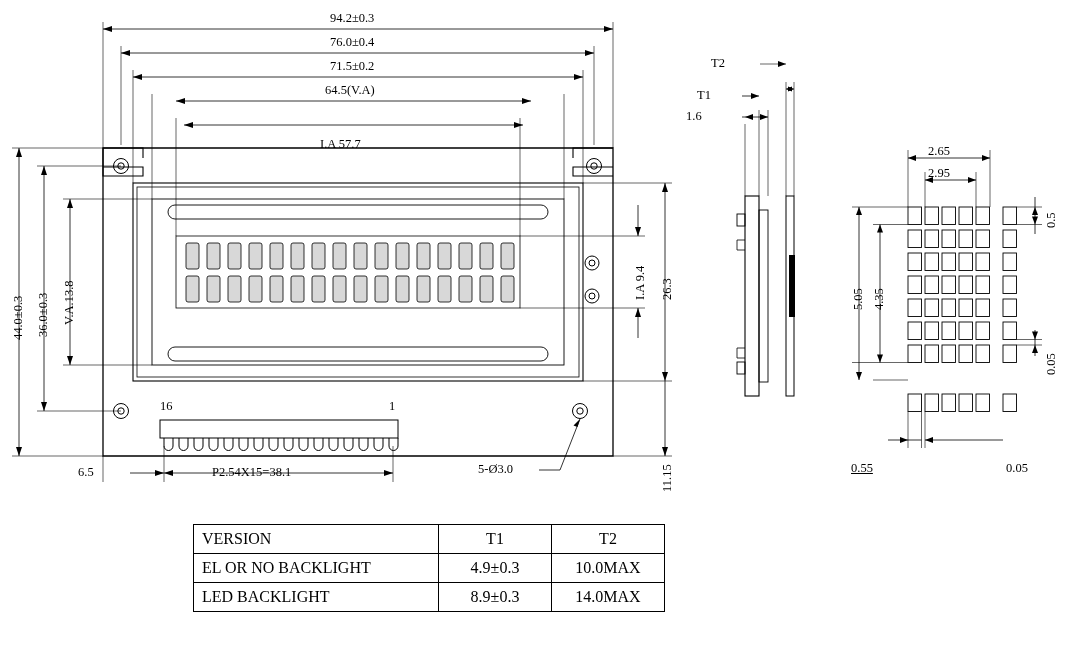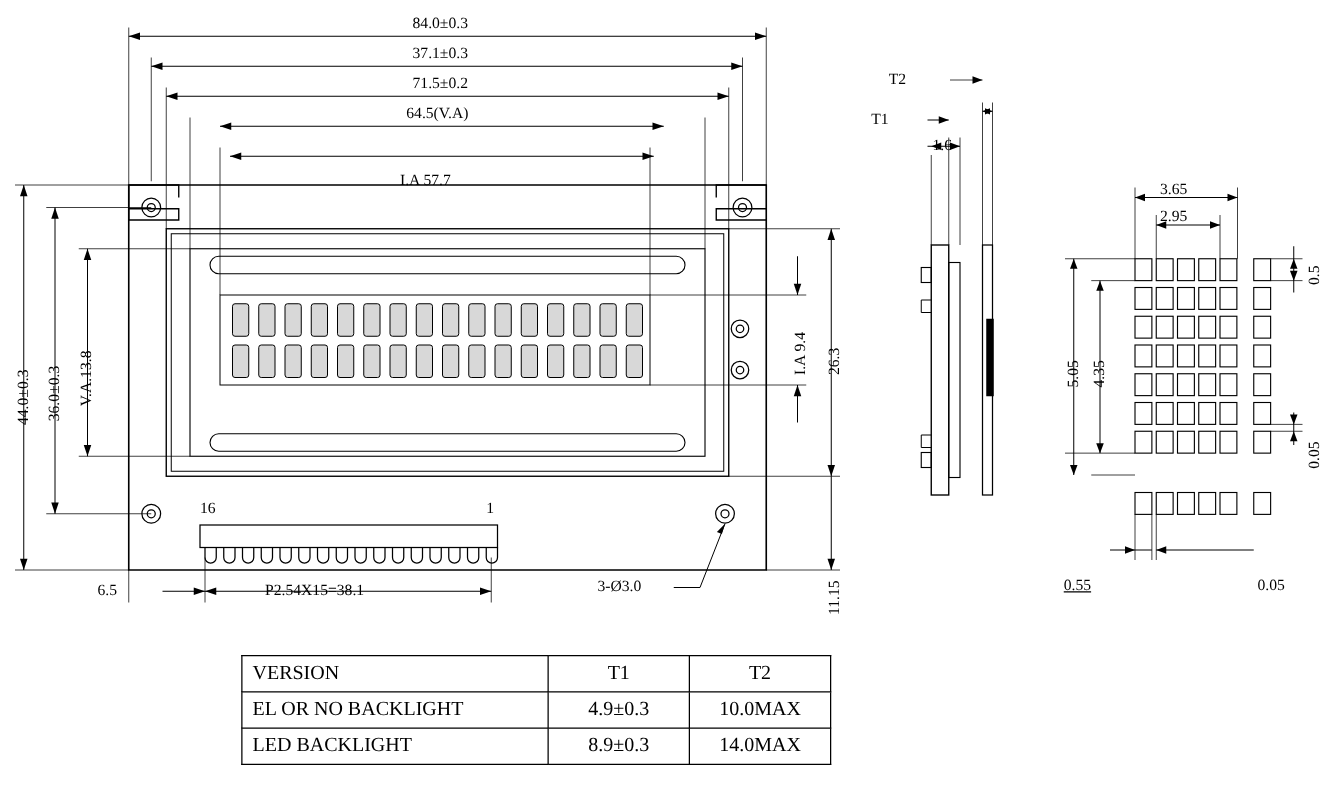--- a/index.html
+++ b/index.html
@@ -402,46 +402,46 @@
       <path d="M925,411.5 L925,448" stroke-width="0.6"></path>
 
       <path d="M888,440 L921.5,440"></path>
       <path d="M908,440 l-8,-3 l0,6 z" stroke="none"></path>
       <path d="M944,440 L1003,440"></path>
       <path d="M925,440 l8,-3 l0,6 z" stroke="none"></path>
       <path d="M944,440 L925,440"></path>
     </g>
   </svg>
 
-  <div class="lbl" style="left:330px; top:12px;">84.0±0.3</div>
-  <div class="lbl" style="left:330px; top:36px;">37.1±0.3</div>
+  <div class="lbl" style="left:330px; top:12px;">94.2±0.3</div>
+  <div class="lbl" style="left:330px; top:36px;">76.0±0.4</div>
   <div class="lbl" style="left:330px; top:60px;">71.5±0.2</div>
   <div class="lbl" style="left:325px; top:84px;">64.5(V.A)</div>
   <div class="lbl" style="left:320px; top:108px;margin-top:30px;">I.A 57.7</div>
 
   <div class="vlbl" style="left:12px; top:340px;">44.0±0.3</div>
   <div class="vlbl" style="left:37px; top:337px;">36.0±0.3</div>
   <div class="vlbl" style="left:63px; top:325px;">V.A.13.8</div>
 
   <div class="vlbl" style="left:634px; top:300px;">I.A 9.4</div>
   <div class="vlbl" style="left:661px; top:300px;">26.3</div>
   <div class="vlbl" style="left:661px; top:492px;">11.15</div>
 
   <div class="lbl" style="left:78px; top:466px;font-family:Liberation Serif, serif;">6.5</div>
   <div class="lbl" style="left:212px; top:466px;">P2.54X15=38.1</div>
-  <div class="lbl" style="left:478px; top:463px;">3-Ø3.0</div>
+  <div class="lbl" style="left:478px; top:463px;">5-Ø3.0</div>
 
   <div class="lbl" style="left:160px; top:400px;">16</div>
   <div class="lbl" style="left:389px; top:400px;">1</div>
 
   <div class="lbl" style="left:711px; top:57px;">T2</div>
   <div class="lbl" style="left:697px; top:89px;">T1</div>
-  <div class="lbl" style="left:746px; top:110px;text-align:right;">1.6</div>
-
-  <div class="lbl" style="left:928px; top:145px;">3.65</div>
+  <div class="lbl" style="left:686px; top:110px;text-align:right;">1.6</div>
+
+  <div class="lbl" style="left:928px; top:145px;">2.65</div>
   <div class="lbl" style="left:928px; top:167px;">2.95</div>
 
   <div class="vlbl" style="left:852px; top:310px;">5.05</div>
   <div class="vlbl" style="left:873px; top:310px;">4.35</div>
 
   <div class="vlbl small" style="left:1045px; top:228px;">0.5</div>
   <div class="vlbl small" style="left:1045px; top:375px;">0.05</div>
 
   <div class="lbl" style="left:851px; top:462px;text-decoration:underline;">0.55</div>
   <div class="lbl" style="left:1006px; top:462px;">0.05</div>

